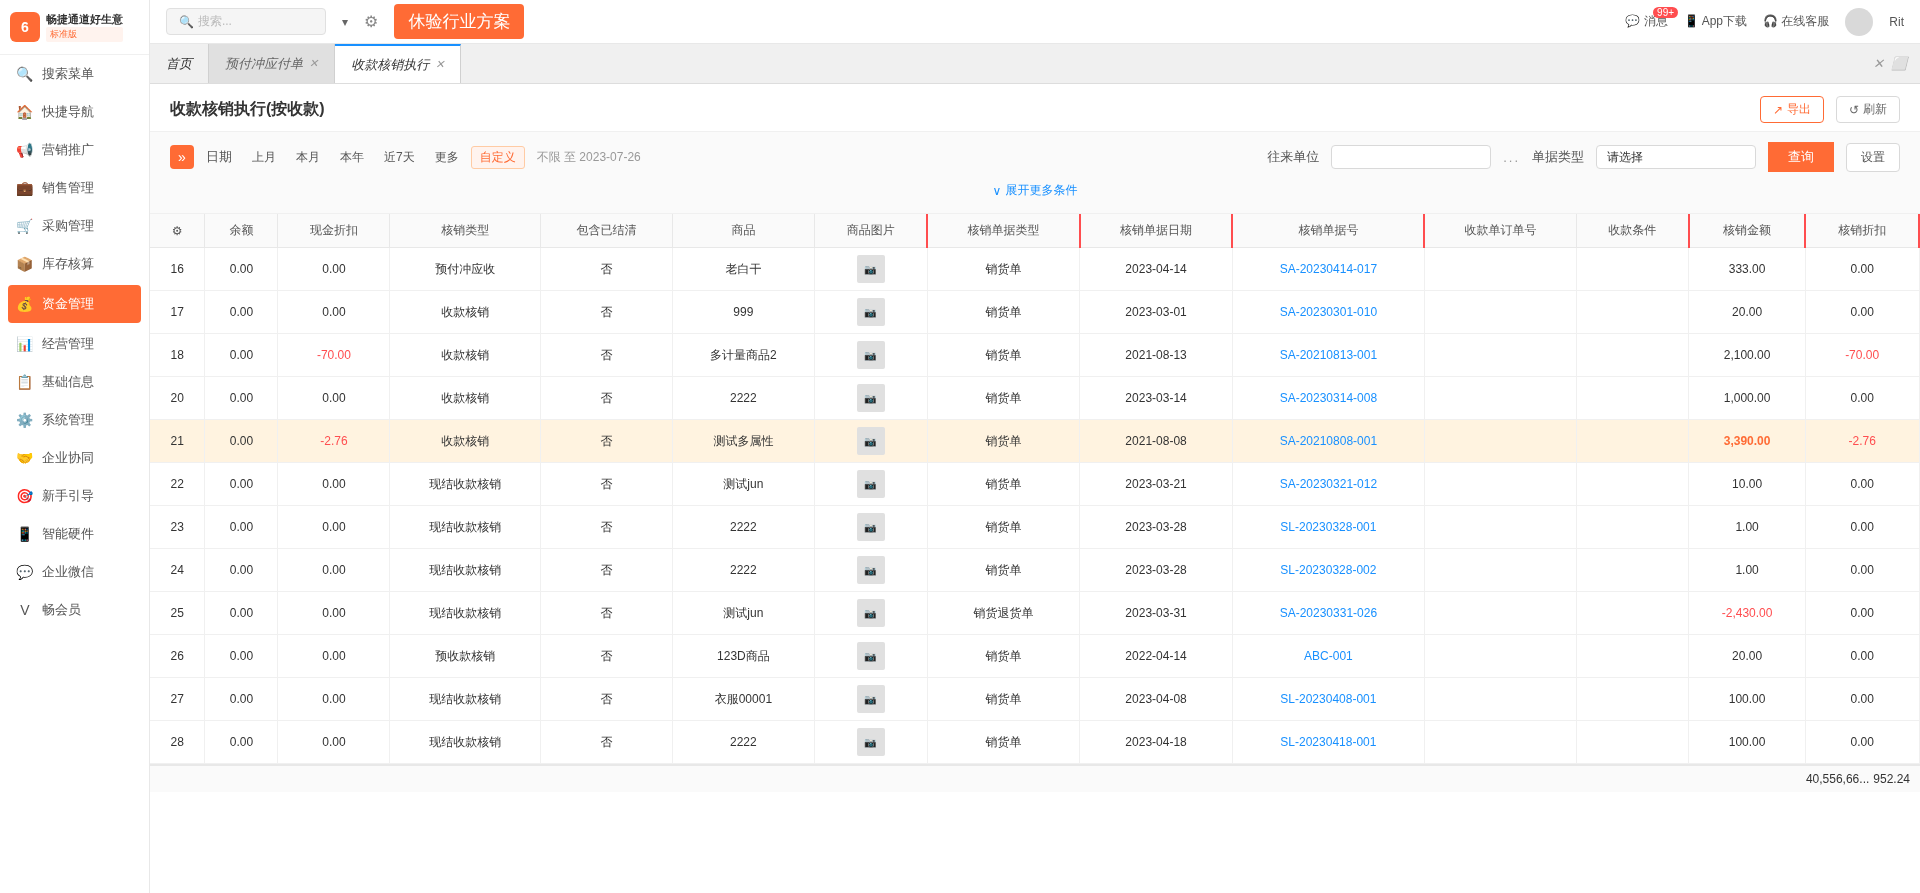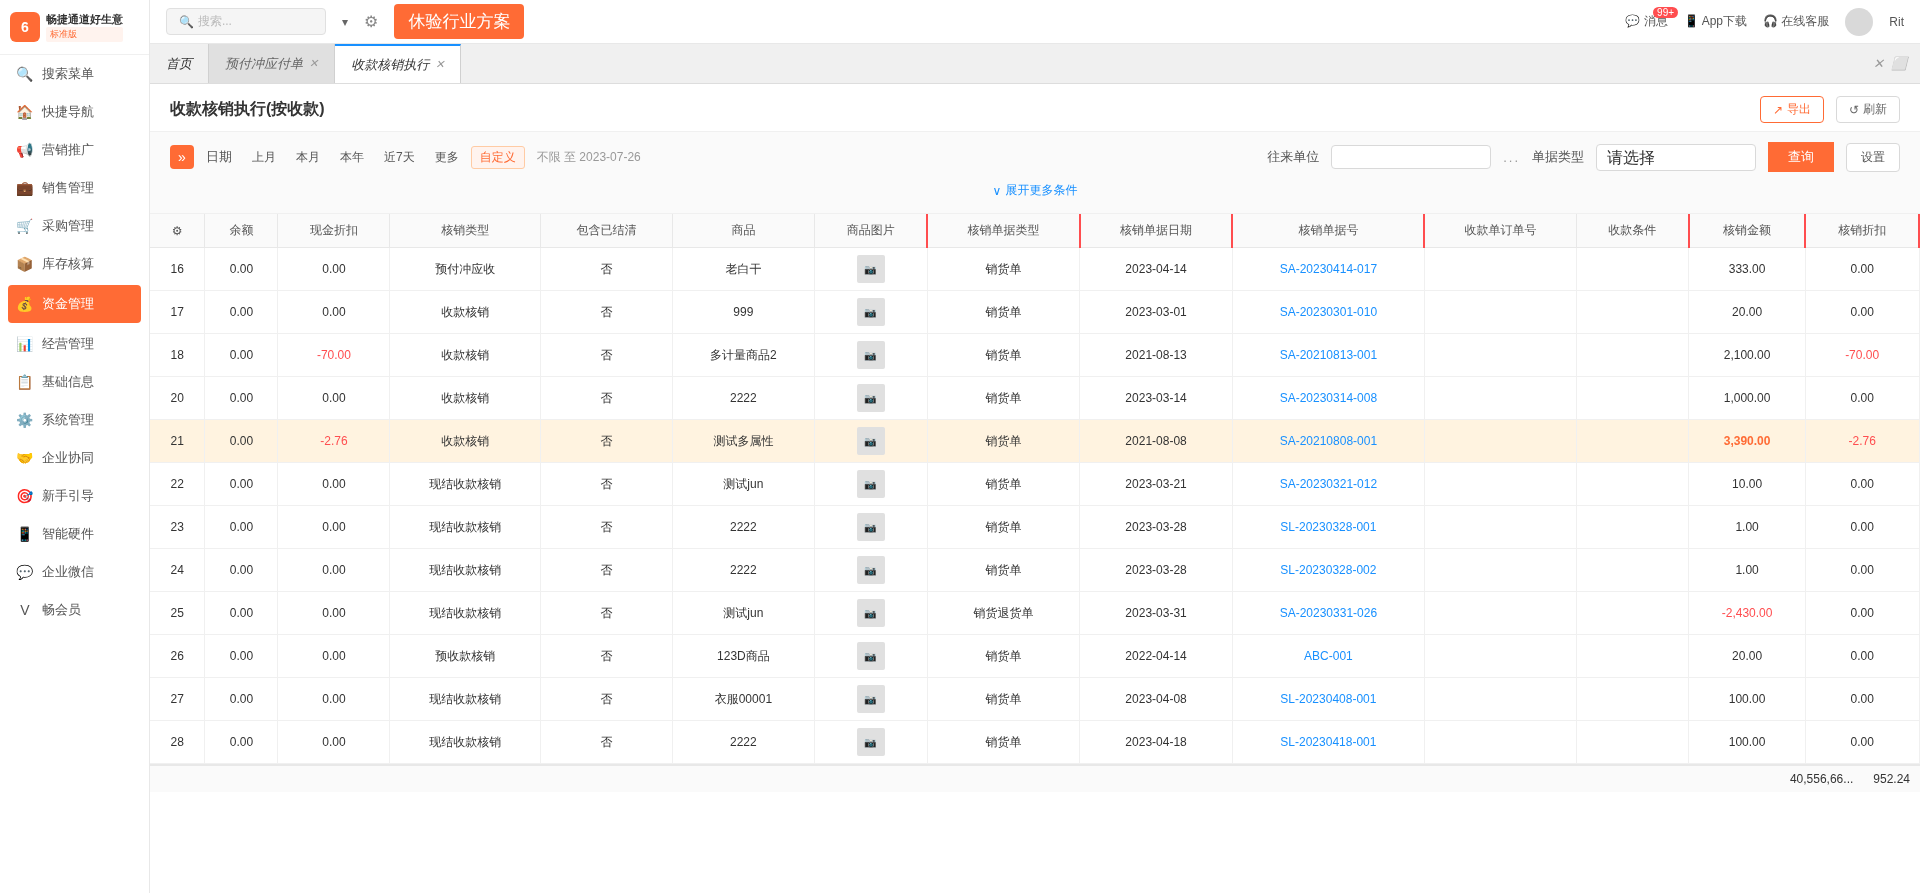--- a/index.html
+++ b/index.html
@@ -47,37 +47,37 @@
     
     .filter-bar { padding: 10px 20px; background: #fafafa; border-bottom: 1px solid #f0f0f0; display: flex; flex-direction: column; gap: 6px; }
     .filter-row { display: flex; align-items: center; gap: 12px; flex-wrap: wrap; }
     .filter-toggle { width: 24px; height: 24px; background: #ff6b35; color: white; border-radius: 4px; display: flex; align-items: center; justify-content: center; cursor: pointer; font-size: 14px; flex-shrink: 0; }
     .filter-label { color: #555; font-size: 13px; white-space: nowrap; }
     .filter-date-btns { display: flex; gap: 4px; align-items: center; }
     .filter-date-btn { padding: 2px 8px; font-size: 12px; color: #555; cursor: pointer; border-radius: 3px; }
     .filter-date-btn.custom { background: #fff3ee; color: #ff6b35; border: 1px solid #ffcba4; border-radius: 3px; padding: 2px 8px; }
     .filter-date-range { color: #999; font-size: 12px; }
     .filter-input { border: 1px solid #d9d9d9; border-radius: 4px; padding: 4px 10px; font-size: 12px; width: 160px; color: #333; }
-    .filter-select { border: 1px solid #d9d9d9; border-radius: 4px; padding: 4px 10px; font-size: 16px; width: 160px; color: #333; appearance: none; background: white; }
+    .filter-select { border: 1px solid #d9d9d9; border-radius: 4px; padding: 4px 10px; font-size: 12px; width: 160px; color: #333; appearance: none; background: white; }
     .filter-dots { color: #999; letter-spacing: 2px; }
     .btn-query { background: #ff6b35; color: white; border: none; border-radius: 0; padding: 6px 20px; font-size: 13px; cursor: pointer; }
     .btn-settings { background: white; color: #555; border: 1px solid #d9d9d9; border-radius: 4px; padding: 5px 14px; font-size: 12px; cursor: pointer; }
     .expand-conditions { display: flex; align-items: center; gap: 4px; color: #1890ff; font-size: 12px; cursor: pointer; justify-content: center; padding: 4px; }
 
     
     .table-container { flex: 1; overflow: auto; position: relative; }
     table { width: 100%; border-collapse: collapse; font-size: 12px; }
     thead th { background: #fafafa; border-bottom: 1px solid #e8e8e8; border-right: 1px solid #e8e8e8; padding: 8px 10px; text-align: center; color: #555; font-weight: 500; white-space: nowrap; position: sticky; top: 0; z-index: 10; }
     tbody td { border-bottom: 1px solid #f0f0f0; border-right: 1px solid #f0f0f0; padding: 7px 10px; text-align: center; color: #333; }
     tbody tr.highlighted { background: #fff3e0; }
     .link-text { color: #1890ff; cursor: pointer; text-decoration: none; }
     .text-red { color: #ff4d4f; }
 
     
-    .table-footer { background: #fafafa; border-top: 2px solid #e8e8e8; padding: 6px 10px; display: flex; justify-content: flex-end; gap: 20px; font-size: 12px; color: #333; }
+    .table-footer { background: #fafafa; border-top: 2px solid #e8e8e8; padding: 6px 10px; display: flex; justify-content: flex-end; gap: 4px; font-size: 12px; color: #333; }
 
     
     ::-webkit-scrollbar { width: 6px; height: 6px; }
     ::-webkit-scrollbar-track { background: #f1f1f1; }
     ::-webkit-scrollbar-thumb { background: #ccc; border-radius: 3px; }
   </style>
 </head>
 <body>
 
 <div class="sidebar">

